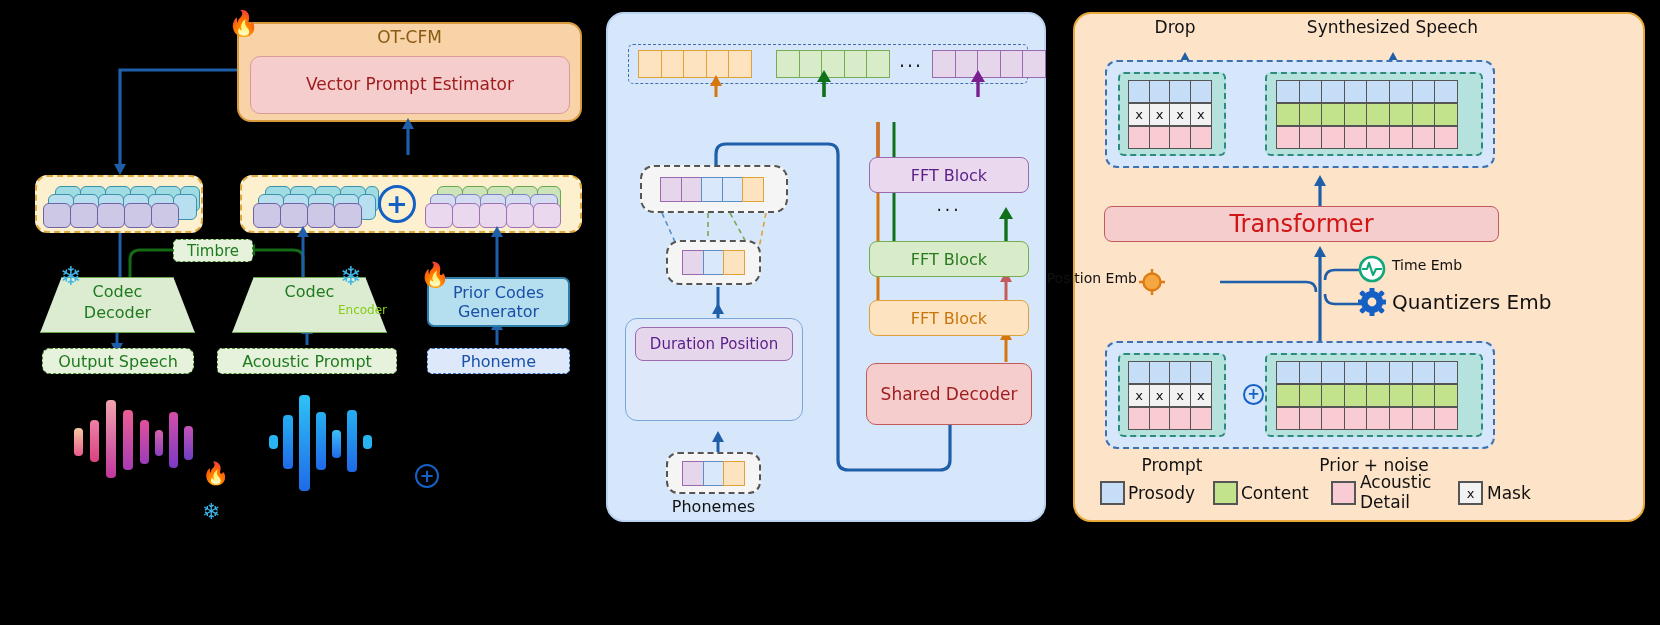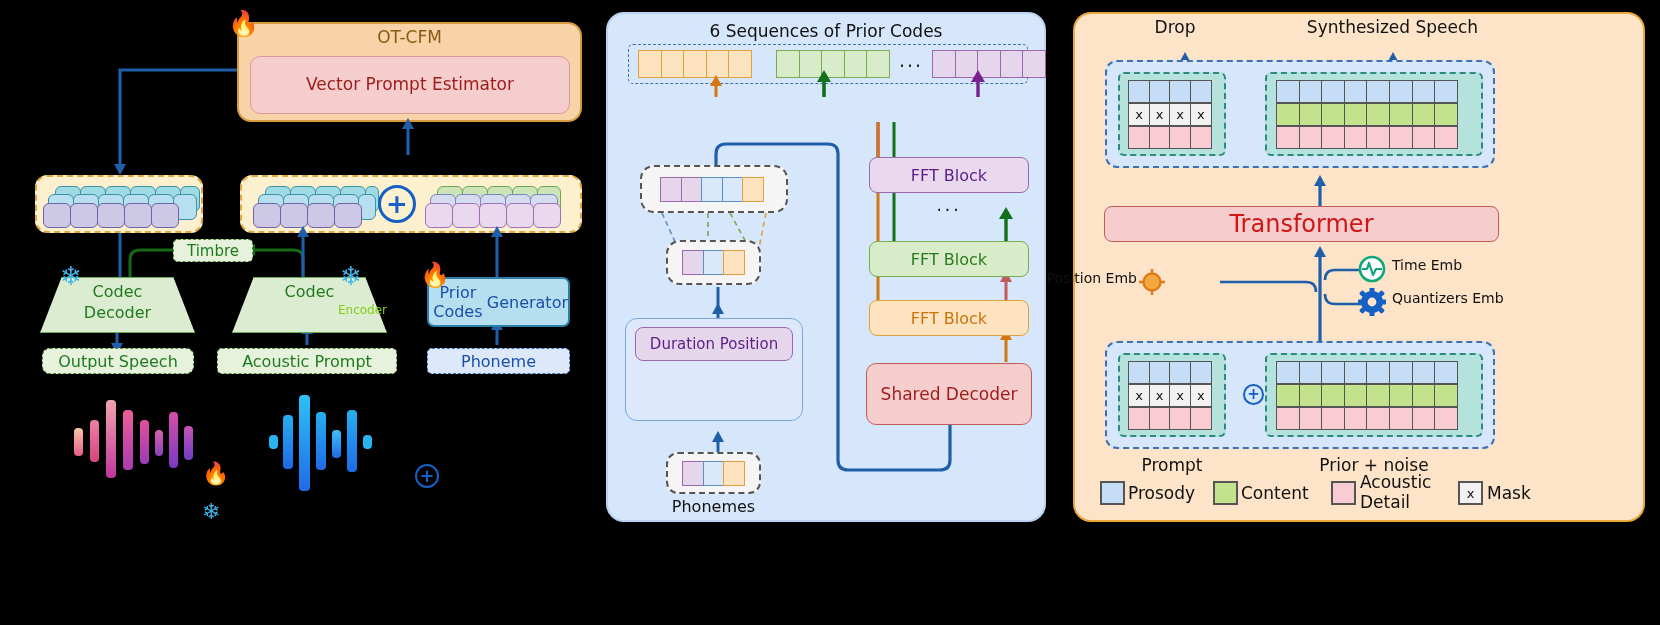--- a/index.html
+++ b/index.html
@@ -217,21 +217,21 @@
   <div class="trap dec" style="left:40px;top:277px;width:155px;height:56px;"></div>
   <div class="lbl" style="left:40px;top:283px;width:155px;text-align:center;color:#1f7a1f;font-size:16px;">Codec</div>
   <div class="lbl" style="left:40px;top:304px;width:155px;text-align:center;color:#1f7a1f;font-size:16px;">Decoder</div>
   <div class="lbl" style="left:60px;top:262px;font-size:26px;color:#3fb5e8;">❄</div>
 
   <div class="trap dec" style="left:232px;top:277px;width:155px;height:56px;"></div>
   <div class="lbl" style="left:232px;top:283px;width:155px;text-align:center;color:#1f7a1f;font-size:16px;">Codec</div>
   <div class="lbl" style="left:232px;top:304px;width:155px;text-align:right;color:#84cc16;font-size:12px;">Encoder</div>
   <div class="lbl" style="left:340px;top:262px;font-size:26px;color:#3fb5e8;">❄</div>
 
-  <div class="solidbox" style="left:427px;top:277px;width:143px;height:50px;background:#b5deef;border:2px solid #2e7fa8;">
+  <div class="solidbox" style="left:427px;top:277px;width:143px;height:50px;background:#b5deef;border:2px solid #2e7fa8;flex-direction:column;">
     <span style="color:#1a50a8;font-size:16px;">Prior Codes</span>
     <span style="color:#1a50a8;font-size:16px;">Generator</span>
   </div>
   <div class="lbl" style="left:420px;top:262px;font-size:24px;">🔥</div>
 
   <div class="dashbox green" style="left:42px;top:348px;width:152px;height:26px;font-size:16px;border-radius:8px;">Output Speech</div>
   <div class="dashbox green" style="left:217px;top:348px;width:180px;height:26px;font-size:16px;">Acoustic Prompt</div>
   <div class="dashbox blue" style="left:427px;top:348px;width:143px;height:26px;font-size:16px;">Phoneme</div>
 
   <div class="wv" style="left:74px;top:428px;width:9px;height:28px;background:linear-gradient(#f7c9a0,#e85a8b);"></div>
@@ -250,21 +250,20 @@
   <div class="wv" style="left:332px;top:430px;width:9px;height:28px;background:linear-gradient(#3ec0f5,#1f6ae8);"></div>
   <div class="wv" style="left:347px;top:410px;width:10px;height:62px;background:linear-gradient(#26aef0,#1f6ae8);"></div>
   <div class="wv" style="left:363px;top:435px;width:9px;height:14px;background:#28b4f0;"></div>
 
   <div class="lbl" style="left:202px;top:462px;font-size:22px;">🔥</div>
   <div class="lbl" style="left:202px;top:500px;font-size:22px;color:#3fb5e8;">❄</div>
   <div class="cplus" style="left:415px;top:464px;width:24px;height:24px;font-size:18px;line-height:1;border-width:2.5px;">+</div>
 
   <div class="panel-mid" style="left:606px;top:12px;width:440px;height:510px;"></div>
 
-  <div class="lbl" style="left:606px;top:22px;width:440px;text-align:center;color:#111;font-size:17px;">6 Sequences of Prior Codes</div>
 
   <div class="abs" style="left:628px;top:44px;width:400px;height:40px;border:1.5px dashed #4070b0;border-radius:5px;"></div>
 
   <div class="cellrow" style="left:638px;top:50px;">
     <div class="cell" style="width:24px;height:28px;background:#fde3c0;border-color:#e0a13a;"></div>
     <div class="cell" style="width:24px;height:28px;background:#fde3c0;border-color:#e0a13a;"></div>
     <div class="cell" style="width:24px;height:28px;background:#fde3c0;border-color:#e0a13a;"></div>
     <div class="cell" style="width:24px;height:28px;background:#fde3c0;border-color:#e0a13a;"></div>
     <div class="cell" style="width:24px;height:28px;background:#fde3c0;border-color:#e0a13a;"></div>
   </div>
@@ -476,21 +475,21 @@
       <rect x="11.5" y="22.5" width="5" height="6" rx="1.4"></rect>
       <rect x="-0.5" y="11.5" width="6" height="5" rx="1.4"></rect>
       <rect x="22.5" y="11.5" width="6" height="5" rx="1.4"></rect>
       <rect x="2" y="3" width="5" height="5" rx="1.4" transform="rotate(-45 4.5 5.5)"></rect>
       <rect x="21" y="3" width="5" height="5" rx="1.4" transform="rotate(45 23.5 5.5)"></rect>
       <rect x="2" y="20" width="5" height="5" rx="1.4" transform="rotate(45 4.5 22.5)"></rect>
       <rect x="21" y="20" width="5" height="5" rx="1.4" transform="rotate(-45 23.5 22.5)"></rect>
     </g>
     <circle cx="14" cy="14" r="4.4" fill="#fde3c8"></circle>
   </svg>
-  <div class="lbl" style="left:1392px;top:291px;font-size:14px;color:#111;">Quantizers Emb</div>
+  <div class="lbl" style="left:1392px;top:291px;font-size:20px;color:#111;">Quantizers Emb</div>
 
   <div class="abs" style="left:1105px;top:341px;width:390px;height:108px;background:#d6e6fb;border:2px dashed #4070b0;border-radius:12px;"></div>
 
   <div class="abs" style="left:1118px;top:353px;width:108px;height:84px;background:#b5e2dd;border:2px dashed #2e8a80;border-radius:6px;"></div>
   <div class="cellrow" style="left:1128px;top:361px;">
     <div class="cell" style="width:22px;height:23px;background:#c5ddf7;"></div>
     <div class="cell" style="width:22px;height:23px;background:#c5ddf7;"></div>
     <div class="cell" style="width:22px;height:23px;background:#c5ddf7;"></div>
     <div class="cell" style="width:22px;height:23px;background:#c5ddf7;"></div>
   </div>

